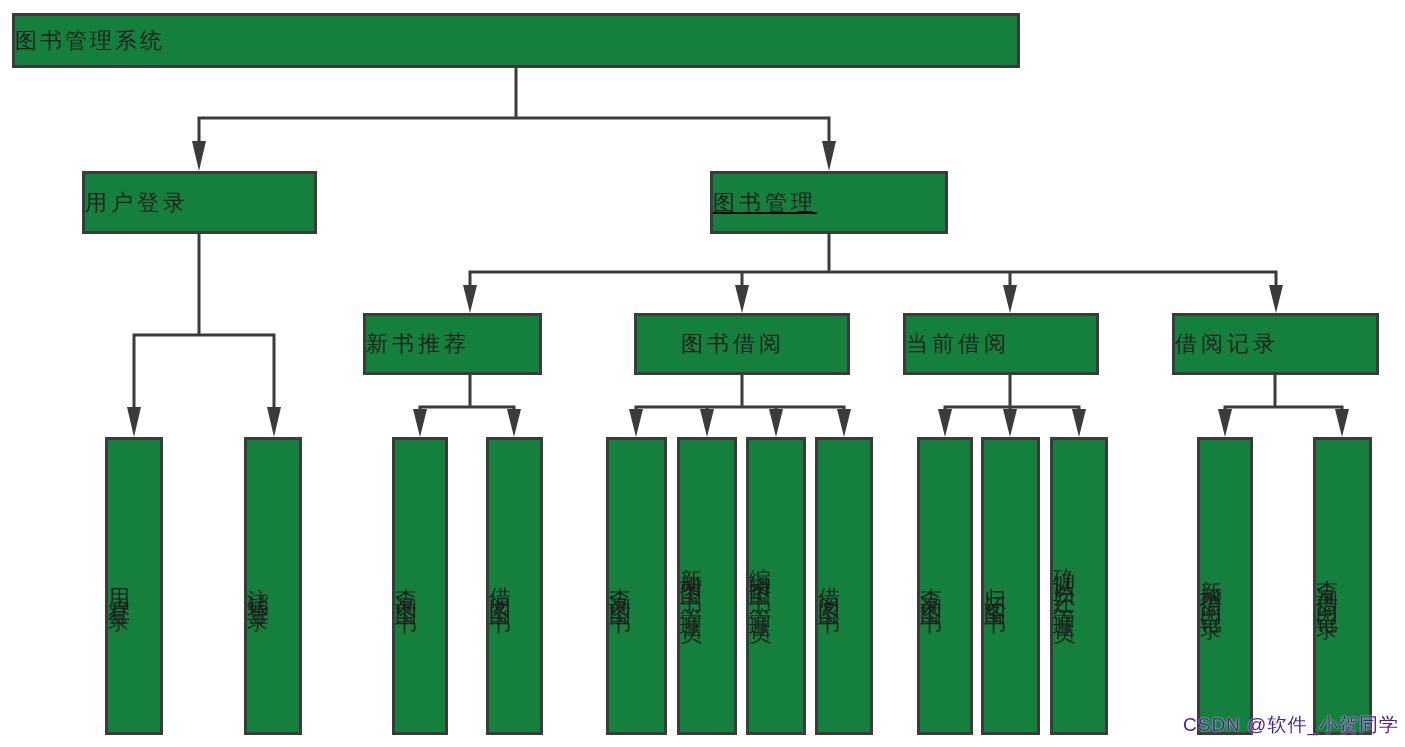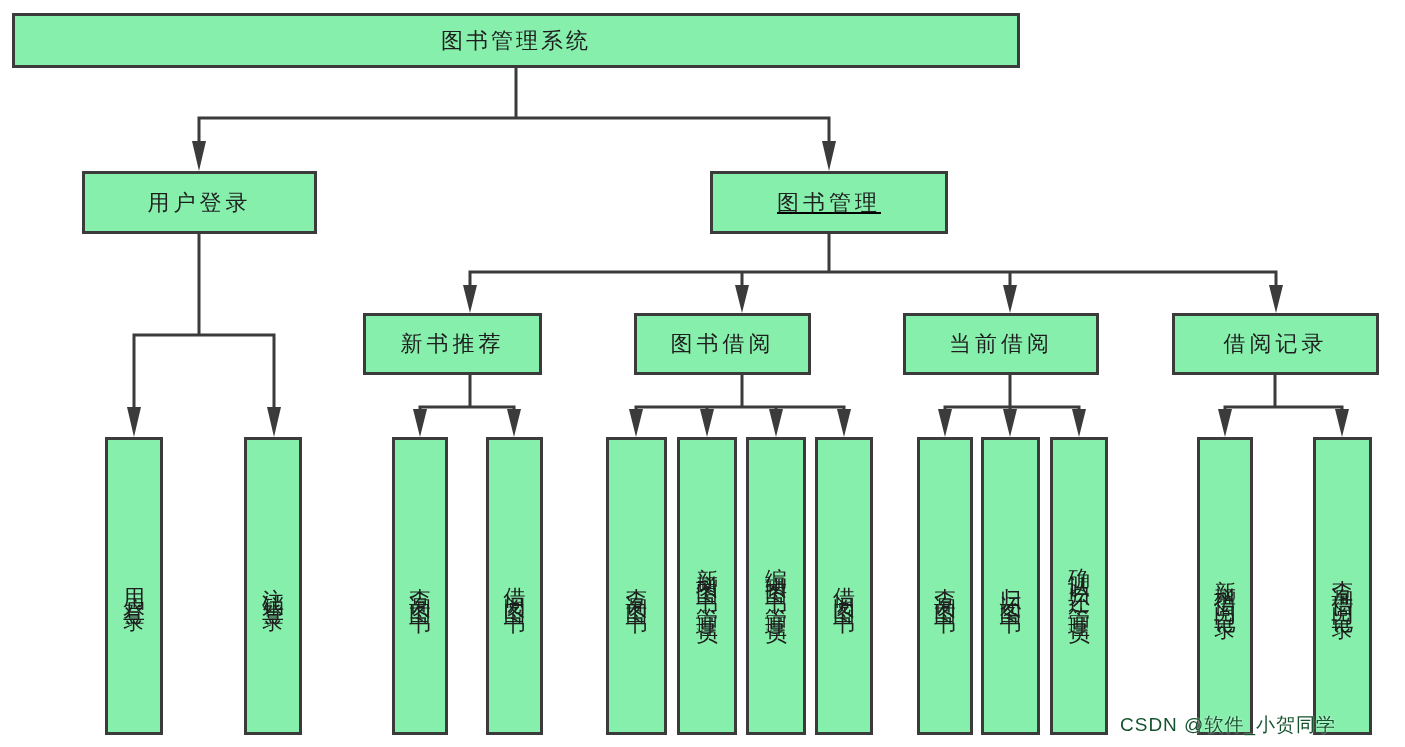--- a/index.html
+++ b/index.html
@@ -20,24 +20,23 @@
     left: 0;
     top: 0;
     width: 1405px;
     height: 747px;
     z-index: 1;
   }
   .node {
     position: absolute;
     box-sizing: border-box;
     border: 3px solid #3b3b3b;
-    background: #86efac;
+    background: #15803d;
     display: flex;
     align-items: center;
-    justify-content: center;
     z-index: 2;
   }
   .h-label {
     color: #1e1e1e;
     font-size: 22px;
     letter-spacing: 4px;
     white-space: nowrap;
     text-align: center;
   }
   .root-label {
@@ -47,24 +46,24 @@
     writing-mode: vertical-rl;
     text-orientation: mixed;
     color: #1e1e1e;
     font-size: 22px;
     letter-spacing: 8px;
     line-height: 1;
     white-space: nowrap;
   }
   .watermark {
     position: absolute;
-    left: 1120px;
+    left: 1183px;
     top: 712px;
     font-size: 19px;
-    color: #14532d;
+    color: #4c1d95;
     letter-spacing: 1px;
     white-space: nowrap;
     z-index: 5;
     text-shadow: 0 0 2px #ffffff;
   }
 </style>
 </head>
 <body>
 
 <div class="canvas">
@@ -96,21 +95,21 @@
   <div class="node" style="left:82px; top:171px; width:235px; height:63px;">
     <span class="h-label">用户登录</span>
   </div>
   <div class="node" style="left:710px; top:171px; width:238px; height:63px;text-decoration:underline;">
     <span class="h-label">图书管理</span>
   </div>
 
   <div class="node" style="left:363px; top:313px; width:179px; height:62px;">
     <span class="h-label">新书推荐</span>
   </div>
-  <div class="node" style="left:634px; top:313px; width:177px; height:62px;">
+  <div class="node" style="left:634px; top:313px; width:216px; height:62px;padding-left:44px;">
     <span class="h-label">图书借阅</span>
   </div>
   <div class="node" style="left:903px; top:313px; width:196px; height:62px;">
     <span class="h-label">当前借阅</span>
   </div>
   <div class="node" style="left:1172px; top:313px; width:207px; height:62px;">
     <span class="h-label">借阅记录</span>
   </div>
 
   <div class="node" style="left:105px; top:437px; width:58px; height:298px;">

